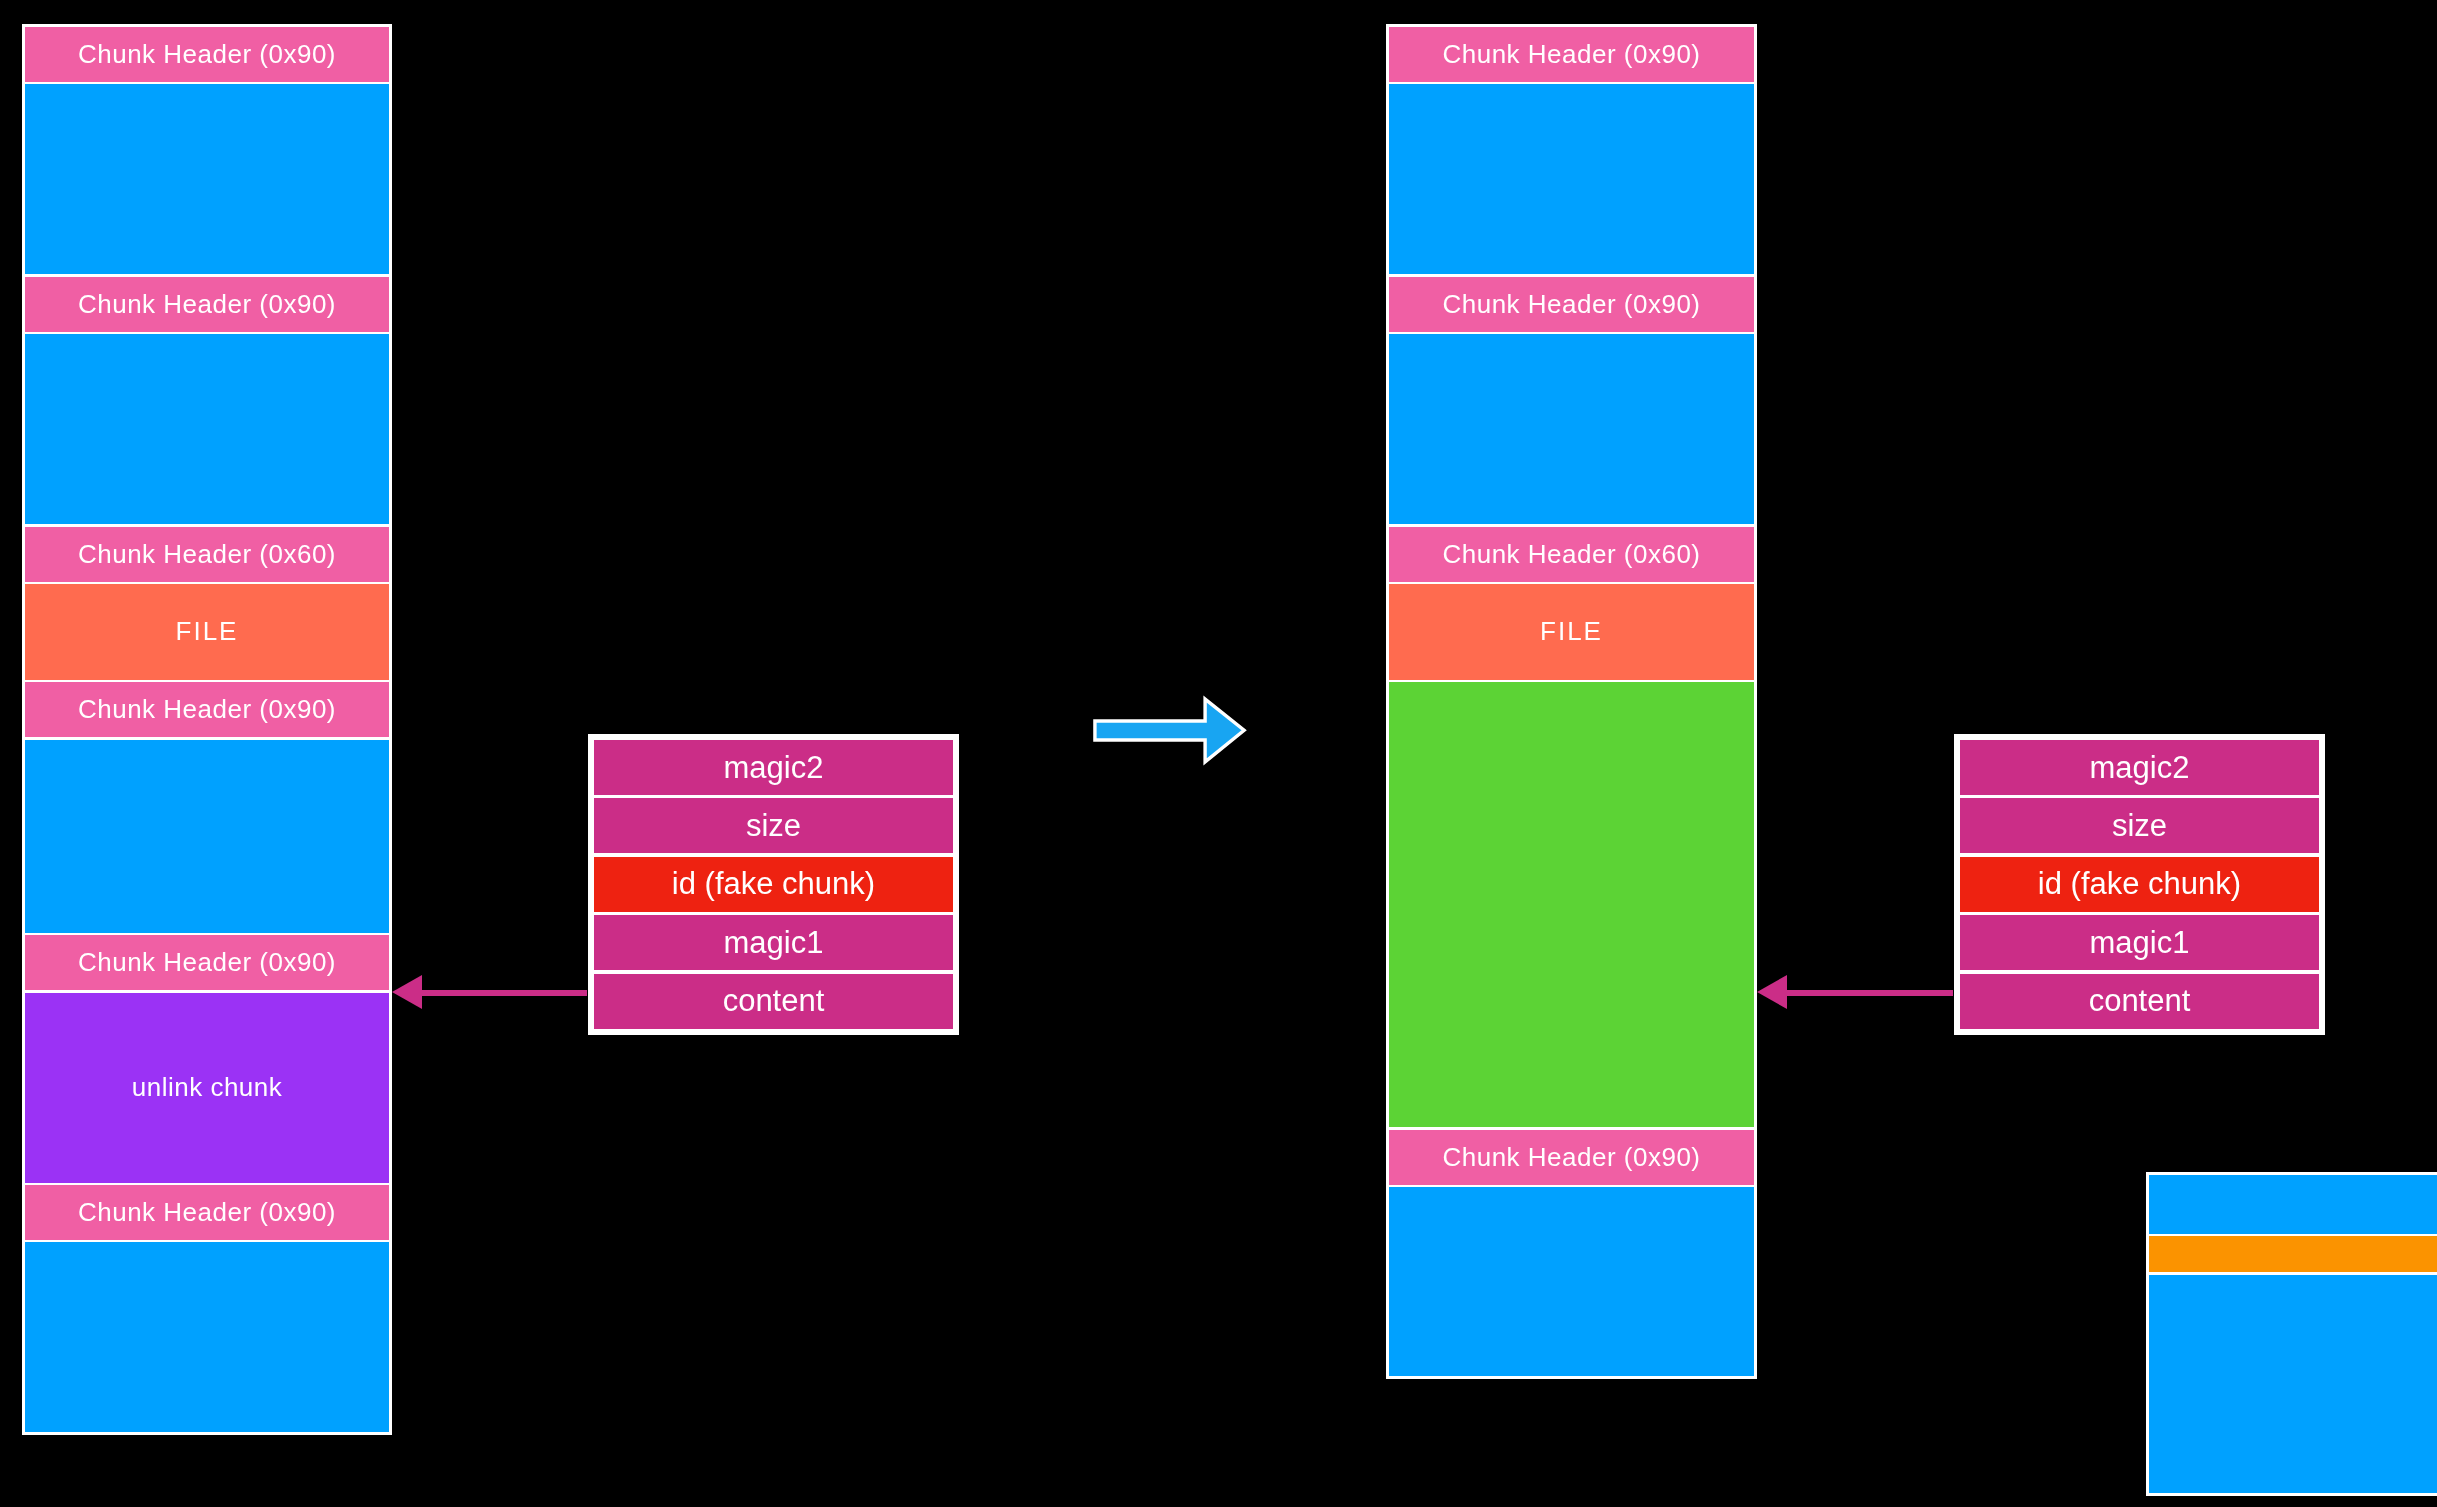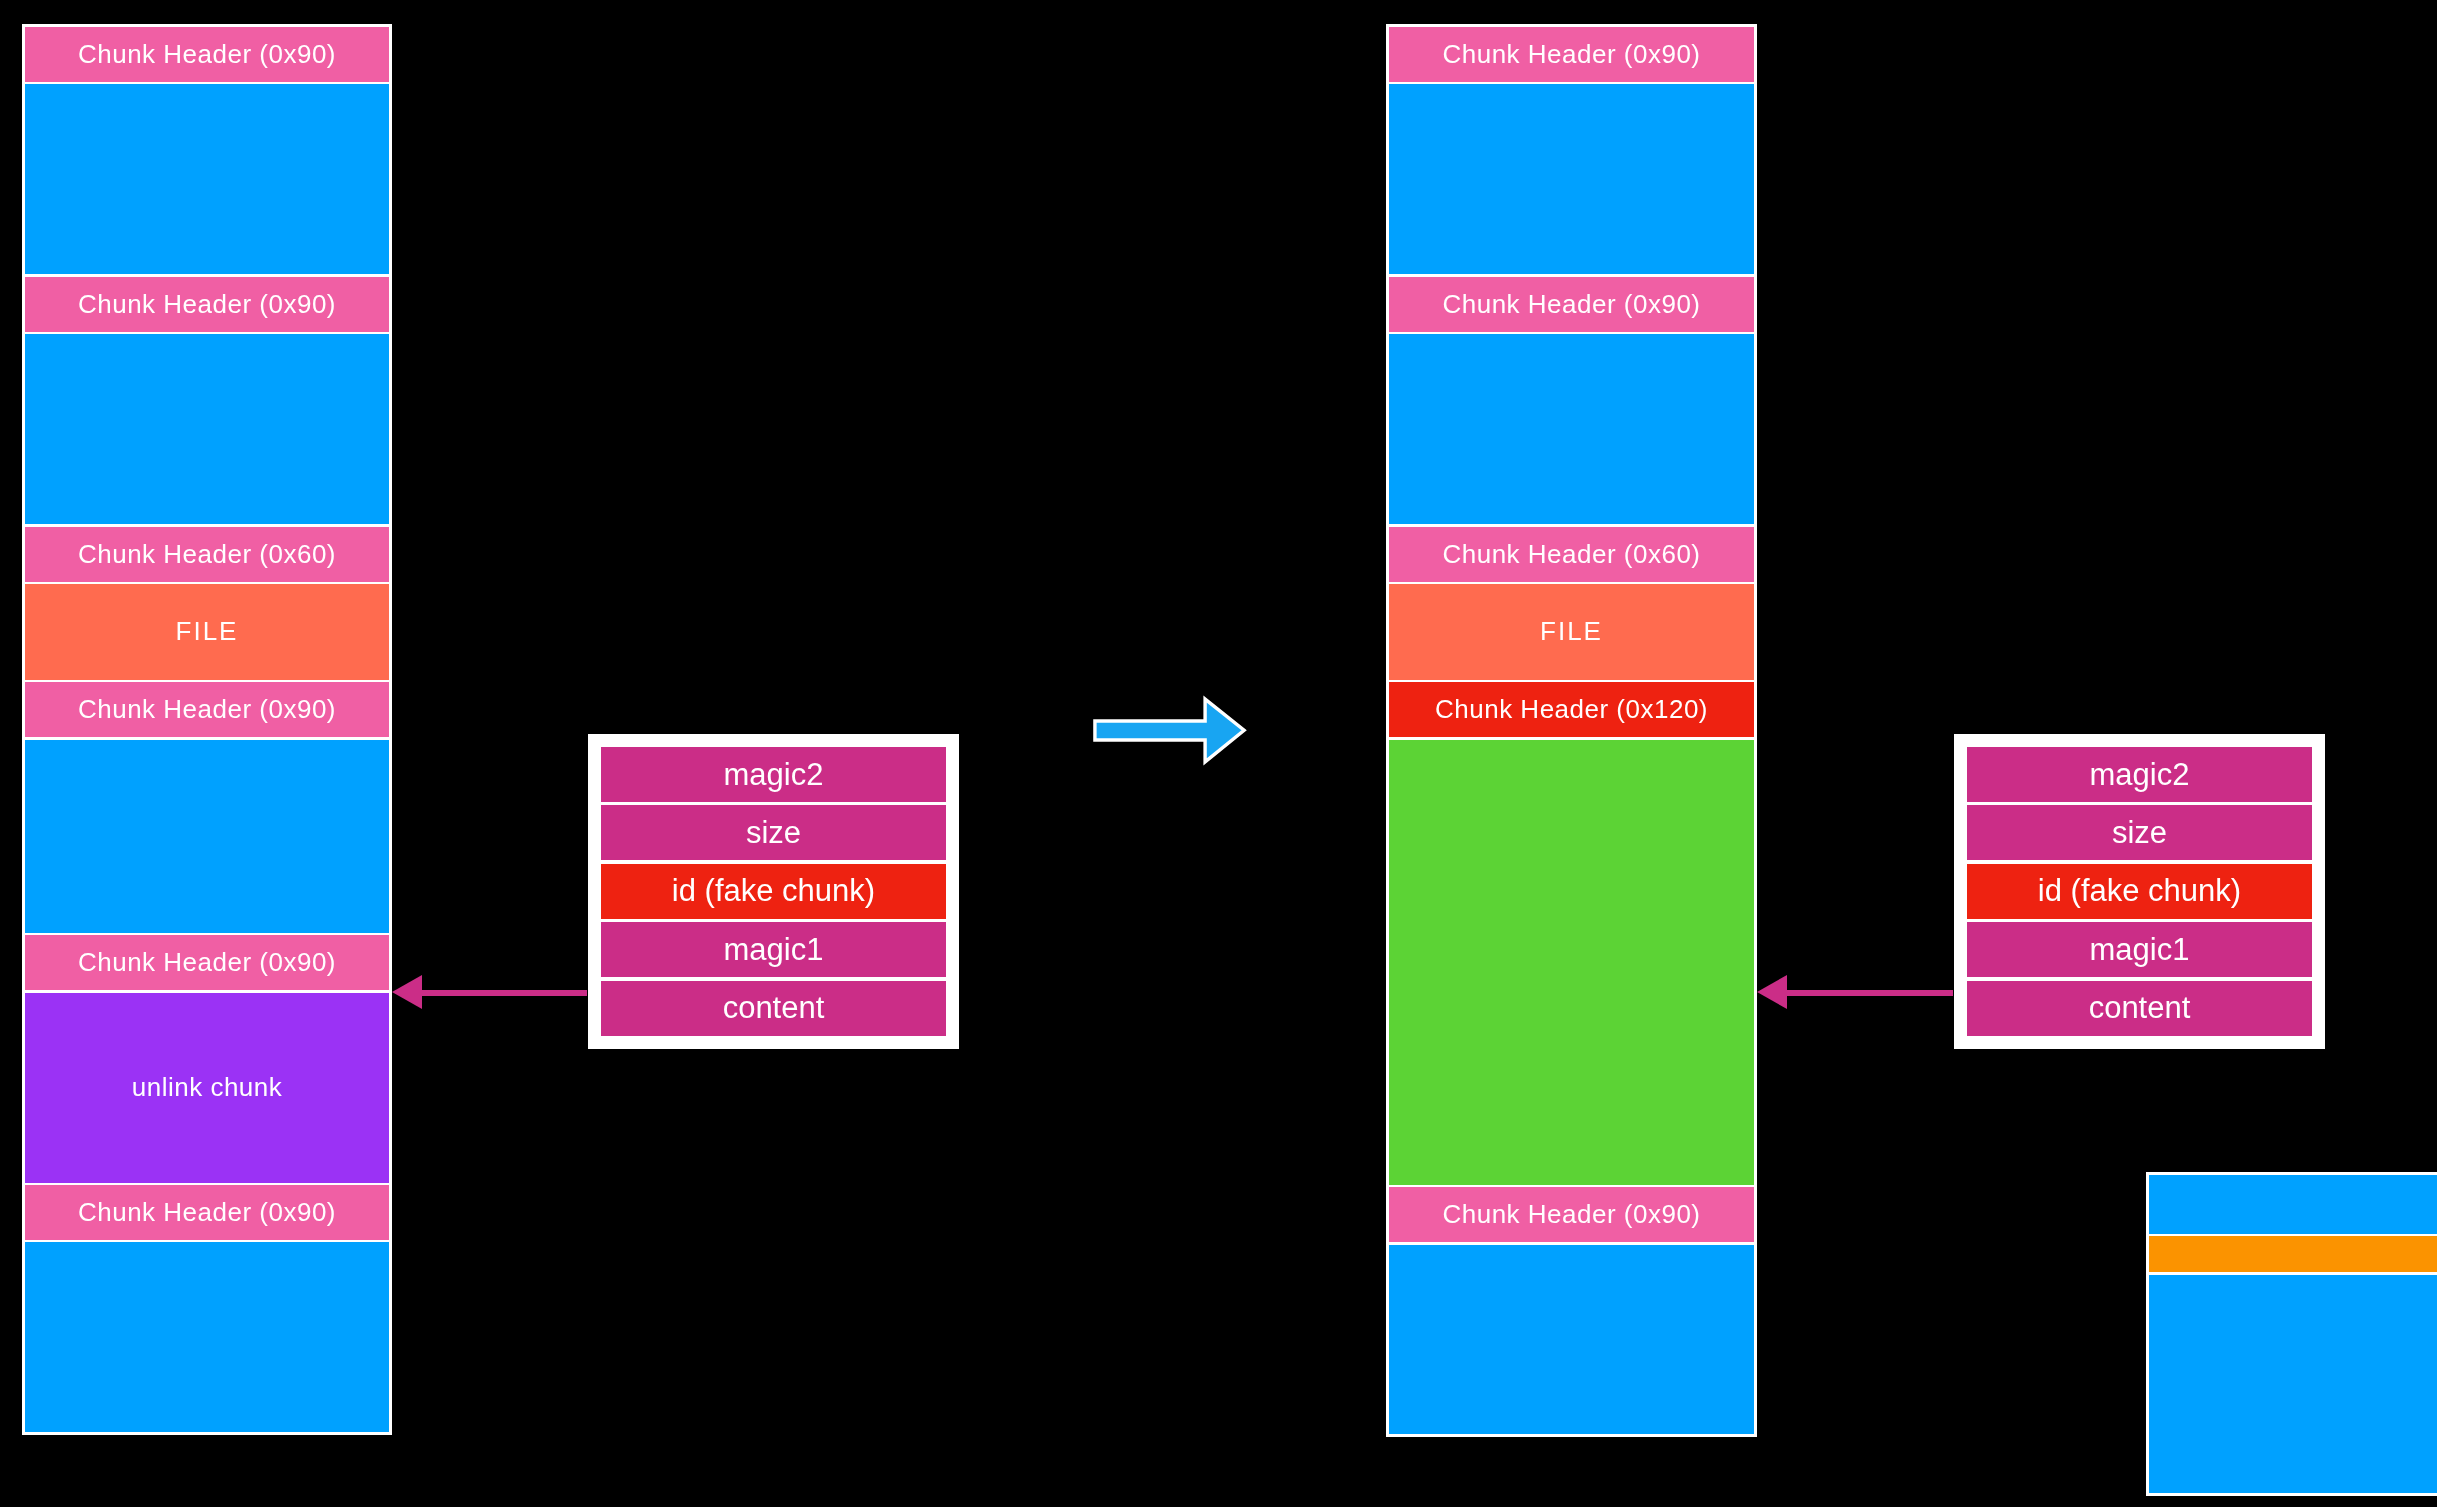--- a/index.html
+++ b/index.html
@@ -19,21 +19,21 @@
   .seg-header,.seg-header60{background:var(--c-pink);}
   .seg-header120{background:var(--c-red);}
   .seg-blue{background:var(--c-blue);}
   .seg-green{background:var(--c-green);}
   .seg-purple{background:var(--c-purple);}
   .seg-file{background:var(--c-tomato);letter-spacing:2px;}
   .seg-orange{background:var(--c-orange);}
   
   .ftable{
     position:absolute;background:#fff;box-sizing:border-box;
-    display:flex;flex-direction:column;gap:3.4px;padding:13px;
+    display:flex;flex-direction:column;gap:3.4px;padding:6px;
   }
   .frow{
     height:55px;display:flex;align-items:center;justify-content:center;
     color:#fff;font-size:31px;flex:0 0 auto;
   }
   .frow-magenta{background:var(--c-magenta);}
   .frow-red{background:var(--c-red);}
   
   .flbox{
     position:absolute;background:#fff;box-sizing:border-box;
@@ -90,23 +90,20 @@
       <div class="seg seg-blue" style="height: 190px;"></div>
       <div class="seg seg-header" style="height: 55px;">
         <span>Chunk Header (0x90)</span>
       </div>
       <div class="seg seg-blue" style="height: 190px;"></div>
       <div class="seg seg-header60" style="height: 55px;">
         <span>Chunk Header (0x60)</span>
       </div>
       <div class="seg seg-file" style="height: 96px;">
         <span>FILE</span>
-      </div>
-      <div class="seg seg-header120" style="height: 55px;">
-        <span>Chunk Header (0x120)</span>
       </div>
       <div class="seg seg-green" style="height: 445px;"></div>
       <div class="seg seg-header" style="height: 55px;">
         <span>Chunk Header (0x90)</span>
       </div>
       <div class="seg seg-blue" style="height: 189px;"></div>
     </div>
 
   <div class="ftable" style="left: 588px; top: 734px; width: 371px;">
       <div class="frow frow-magenta">

